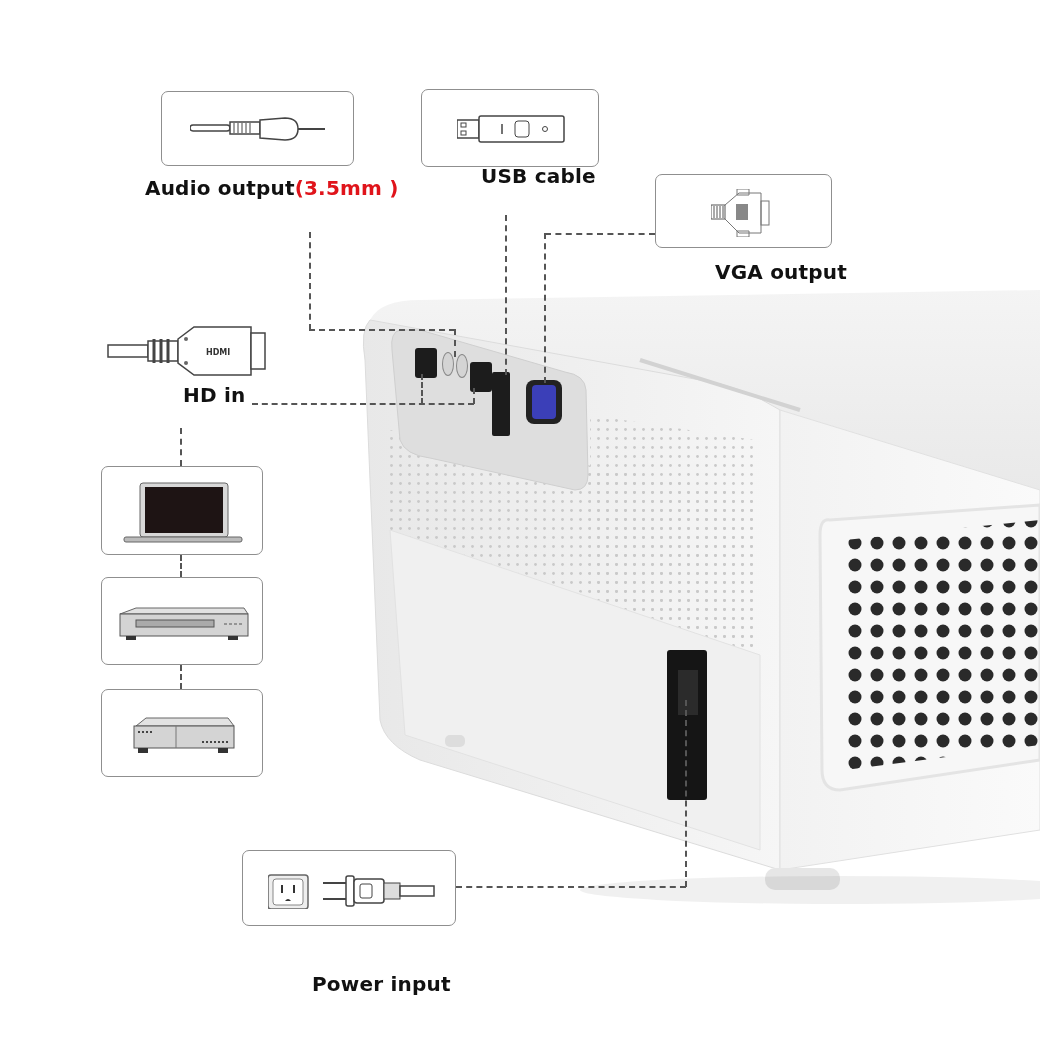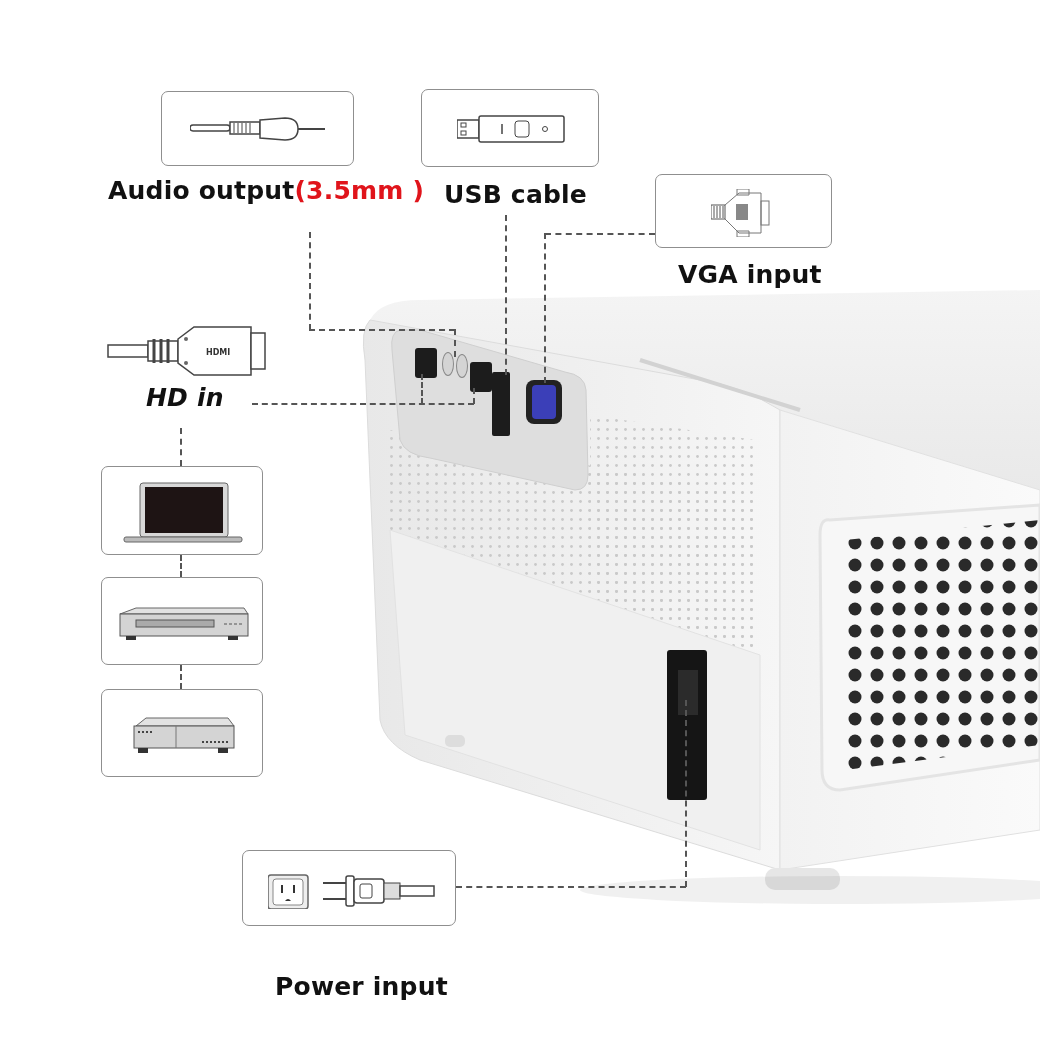--- a/index.html
+++ b/index.html
@@ -6,22 +6,22 @@
   body {
     width: 1040px; height: 1040px; position: relative; overflow: hidden;
     background: #ffffff;
     font-family: "DejaVu Sans", "Liberation Sans", sans-serif;
   }
   .card {
     position: absolute; background: #fff;
     border: 1.5px solid #8f8f8f; border-radius: 7px; box-sizing: border-box;
   }
   .label {
-    position: absolute; font-size: 25px; font-weight: bold; color: #111;
-    white-space: nowrap; letter-spacing: 0.2px;
+    position: absolute; font-size: 20px; font-weight: bold; color: #111;
+    white-space: nowrap; letter-spacing: 0.2px; margin-left: 37px;
   }
   .label .accent { color: #e0141b; }
   .dash-h { position: absolute; height: 0; border-top: 2px dashed #555; }
   .dash-v { position: absolute; width: 0; border-left: 2px dashed #555; }
   svg { display: block; }
   .icon { position: absolute; }
 
   
   .proj { position: absolute; }
 </style>
@@ -105,45 +105,45 @@
   <svg class="icon" style="left:35px;top:24px;" width="110" height="30" viewBox="0 0 110 30">
     <rect x="0" y="6" width="22" height="18" fill="#fff" stroke="#444" stroke-width="1.5"></rect>
     <rect x="4" y="9" width="5" height="4" fill="none" stroke="#444"></rect>
     <rect x="4" y="17" width="5" height="4" fill="none" stroke="#444"></rect>
     <rect x="22" y="2" width="85" height="26" rx="2" fill="#fff" stroke="#444" stroke-width="1.5"></rect>
     <line x1="45" y1="10" x2="45" y2="20" stroke="#444" stroke-width="1.5"></line>
     <rect x="58" y="7" width="14" height="16" rx="3" fill="none" stroke="#444"></rect>
     <circle cx="88" cy="15" r="2.5" fill="none" stroke="#444"></circle>
   </svg>
 </div>
-<div class="label" style="left:444px;top:180px;">USB cable</div>
+<div class="label" style="left:444px;top:164px;">USB cable</div>
 
 <div class="card" style="left:655px;top:174px;width:177px;height:74px;">
   <svg class="icon" style="left:55px;top:14px;" width="70" height="48" viewBox="0 0 70 48">
     <rect x="0" y="16" width="14" height="14" fill="#fff" stroke="#555"></rect>
     <path d="M3 17v12M6 17v12M9 17v12M12 17v12" stroke="#555"></path>
     <path d="M14 16 L28 4 L50 4 L50 44 L28 44 L14 30" fill="none" stroke="#777"></path>
     <rect x="25" y="15" width="12" height="16" fill="#888"></rect>
     <rect x="50" y="12" width="8" height="24" fill="none" stroke="#777"></rect>
     <path d="M26 0h12v6H26zM26 42h12v6H26z" fill="none" stroke="#777"></path>
   </svg>
 </div>
-<div class="label" style="left:678px;top:260px;">VGA input</div>
+<div class="label" style="left:678px;top:260px;">VGA output</div>
 
 <svg class="icon" style="left:106px;top:325px;" width="160" height="55" viewBox="0 0 160 55">
   <rect x="2" y="20" width="40" height="12" fill="#fff" stroke="#444" stroke-width="1.5"></rect>
   <path d="M42 16h30v20H42z" fill="#fff" stroke="#444" stroke-width="1.5"></path>
   <path d="M48 14v24M55 14v24M62 14v24" stroke="#444" stroke-width="3"></path>
   <path d="M72 14 L88 2 L145 2 L145 50 L88 50 L72 38 Z" fill="#fff" stroke="#444" stroke-width="1.5"></path>
   <rect x="145" y="8" width="14" height="36" fill="#fff" stroke="#444" stroke-width="1.5"></rect>
   <text x="100" y="30" font-size="8" font-family="DejaVu Sans, sans-serif" fill="#333" font-weight="bold">HDMI</text>
   <circle cx="80" cy="14" r="2" fill="#666"></circle>
     <circle cx="80" cy="38" r="2" fill="#666"></circle>
 </svg>
-<div class="label" style="left:146px;top:383px;font-style:italic;">HD in</div>
+<div class="label" style="left:146px;top:383px;">HD in</div>
 
 <div class="card" style="left:101px;top:466px;width:162px;height:89px;">
   <svg class="icon" style="left:20px;top:14px;" width="122" height="64" viewBox="0 0 122 64">
     <rect x="18" y="2" width="88" height="54" rx="3" fill="#d8d8d8" stroke="#666"></rect>
     <rect x="23" y="6" width="78" height="46" fill="#1e1414"></rect>
     <rect x="2" y="56" width="118" height="5" rx="2" fill="#bbb" stroke="#666"></rect>
   </svg>
 </div>
 <div class="card" style="left:101px;top:577px;width:162px;height:88px;">
   <svg class="icon" style="left:14px;top:28px;" width="134" height="36" viewBox="0 0 134 36">

